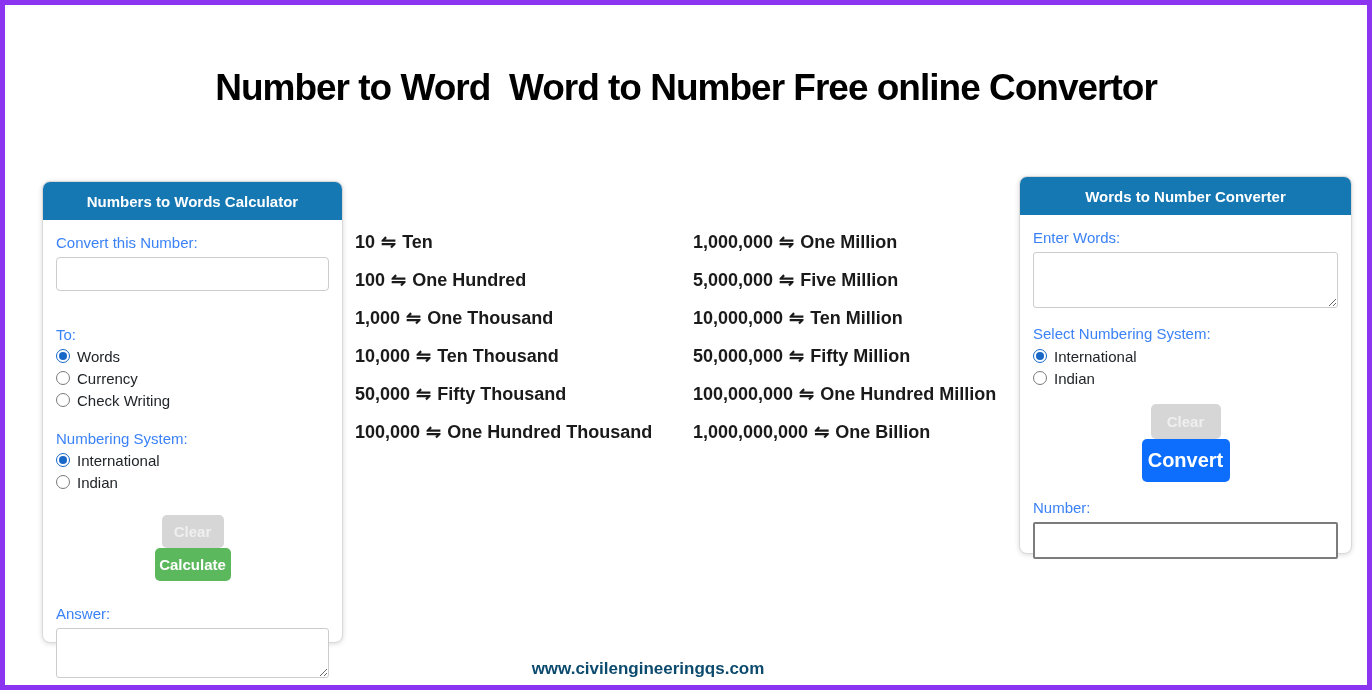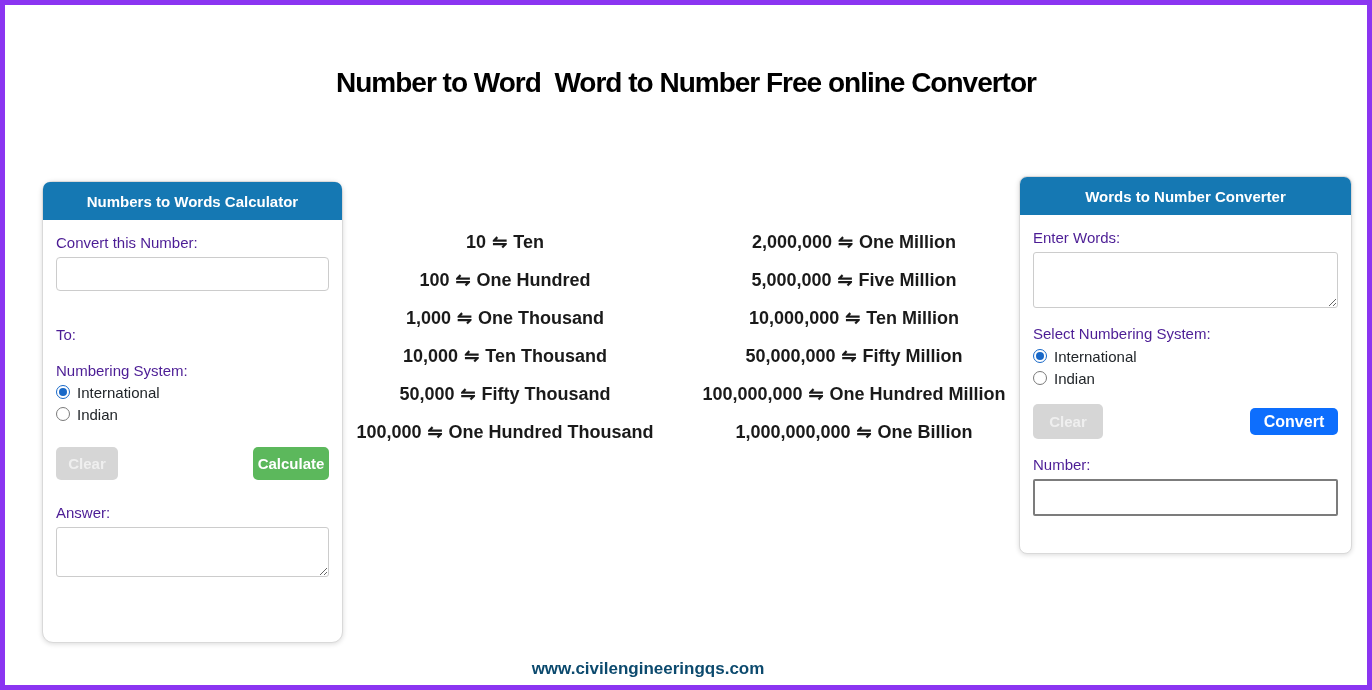--- a/index.html
+++ b/index.html
@@ -11,21 +11,21 @@
     overflow: hidden;
     font-family: "Liberation Sans", sans-serif;
     color: #212529;
   }
 
   
   .page-title {
     position: absolute;
     top: 62px; left: 0; right: 0;
     text-align: center;
-    font-size: 28px;
+    font-size: 37px;
     font-weight: 900;
     letter-spacing: -1px;
     color: #000;
     white-space: pre;
   }
 
   
   .card {
     position: absolute;
     background: #fff;
@@ -39,21 +39,21 @@
     font-weight: bold;
     font-size: 15px;
     text-align: center;
     padding: 11px 8px 10px;
     border-radius: 7px 7px 0 0;
   }
   .card-body { padding: 14px 13px; }
 
   .field-label {
     font-size: 15px;
-    color: #4c1d95;
+    color: #3b82f6;
     margin-bottom: 6px;
   }
 
   input.text-input {
     width: 100%;
     height: 34px;
     border: 1px solid #cccccc;
     border-radius: 4px;
     font-size: 15px;
     padding: 4px 8px;
@@ -109,59 +109,59 @@
     background: #d6d6d6;
     color: #efefef;
   }
   .btn-green { background: #5cb85c; color: #fff; }
   .btn-blue  { background: #0d6efd; color: #fff; }
 
   .btn-row {
     display: flex;
     justify-content: space-between;
     align-items: center;
+    flex-direction: column;
   }
 
   
   .examples {
     position: absolute;
     top: 218px;
   }
   .examples .ex-row {
     height: 38px;
     line-height: 38px;
-    text-align: center;
     font-size: 18px;
     font-weight: bold;
     color: #1a1a1a;
     white-space: nowrap;
   }
   .examples .sym { margin: 0 6px; font-weight: bold; }
   #examples-col1 { left: 350px; width: 300px; }
   #examples-col2 { left: 688px; width: 322px; }
 
   
-  #left-card  { left: 37px;  top: 176px; width: 301px; height: 462px; border-radius: 11px; }
+  #left-card  { left: 37px;  top: 176px; width: 301px; height: 462px; }
   #right-card { left: 1014px; top: 171px; width: 333px; height: 378px; }
 
   #left-number-input { margin-bottom: 16px; }
   #left-to-label, #left-ns-label { margin-top: 19px; margin-bottom: 2px; }
   #left-radio-group-to { margin-bottom: 16px; }
   #left-radio-group-ns { margin-bottom: 22px; }
   #left-btn-row { margin-bottom: 24px; }
   #left-clear-btn { width: 62px; height: 33px; }
   #left-calc-btn  { width: 76px; height: 33px; }
   #left-answer-area { height: 50px; }
 
   #right-words-area { height: 56px; margin-bottom: 13px; }
   #right-ns-label { margin-bottom: 3px; }
   #right-radio-group { margin-bottom: 15px; }
   #right-btn-row { margin-bottom: 17px; }
   #right-clear-btn   { width: 70px; height: 35px; }
-  #right-convert-btn { width: 88px; height: 27px; font-size: 16px; text-align: center; }
+  #right-convert-btn { width: 88px; height: 43px; font-size: 20px; text-align: center; }
   #right-number-input {
     height: 37px;
     border: 2px solid #7c7c7c;
     border-radius: 2px;
   }
 
   
   .footer-link {
     position: absolute;
     left: 0; right: 76px;
@@ -178,20 +178,40 @@
 <h1 class="page-title">Number to Word  Word to Number Free online Convertor</h1>
 
 <div class="card" id="left-card">
   <div class="card-header">Numbers to Words Calculator</div>
   <div class="card-body">
 
     <div class="field-label">Convert this Number:</div>
     <input class="text-input" id="left-number-input" type="text" value="" style="">
 
     <div class="field-label" id="left-to-label">To:</div>
+    <div id="left-radio-group-to">
+      <label class="radio-row">
+        <span class="radio checked">
+            <span class="dot"></span>
+          </span>
+        <span>Words</span>
+      </label>
+      <label class="radio-row">
+        <span class="radio">
+            <span class="dot"></span>
+          </span>
+        <span>Currency</span>
+      </label>
+      <label class="radio-row">
+        <span class="radio">
+            <span class="dot"></span>
+          </span>
+        <span>Check Writing</span>
+      </label>
+    </div>
 
     <div class="field-label" id="left-ns-label">Numbering System:</div>
     <div id="left-radio-group-ns">
       <label class="radio-row">
         <span class="radio checked">
             <span class="dot"></span>
           </span>
         <span>International</span>
       </label>
       <label class="radio-row">
@@ -228,21 +248,21 @@
   <div class="ex-row">
     <span>50,000</span><span class="sym">⇋</span><span>Fifty Thousand</span>
   </div>
   <div class="ex-row">
     <span>100,000</span><span class="sym">⇋</span><span>One Hundred Thousand</span>
   </div>
 </div>
 
 <div class="examples" id="examples-col2">
   <div class="ex-row">
-    <span>2,000,000</span><span class="sym">⇋</span><span>One Million</span>
+    <span>1,000,000</span><span class="sym">⇋</span><span>One Million</span>
   </div>
   <div class="ex-row">
     <span>5,000,000</span><span class="sym">⇋</span><span>Five Million</span>
   </div>
   <div class="ex-row">
     <span>10,000,000</span><span class="sym">⇋</span><span>Ten Million</span>
   </div>
   <div class="ex-row">
     <span>50,000,000</span><span class="sym">⇋</span><span>Fifty Million</span>
   </div>

